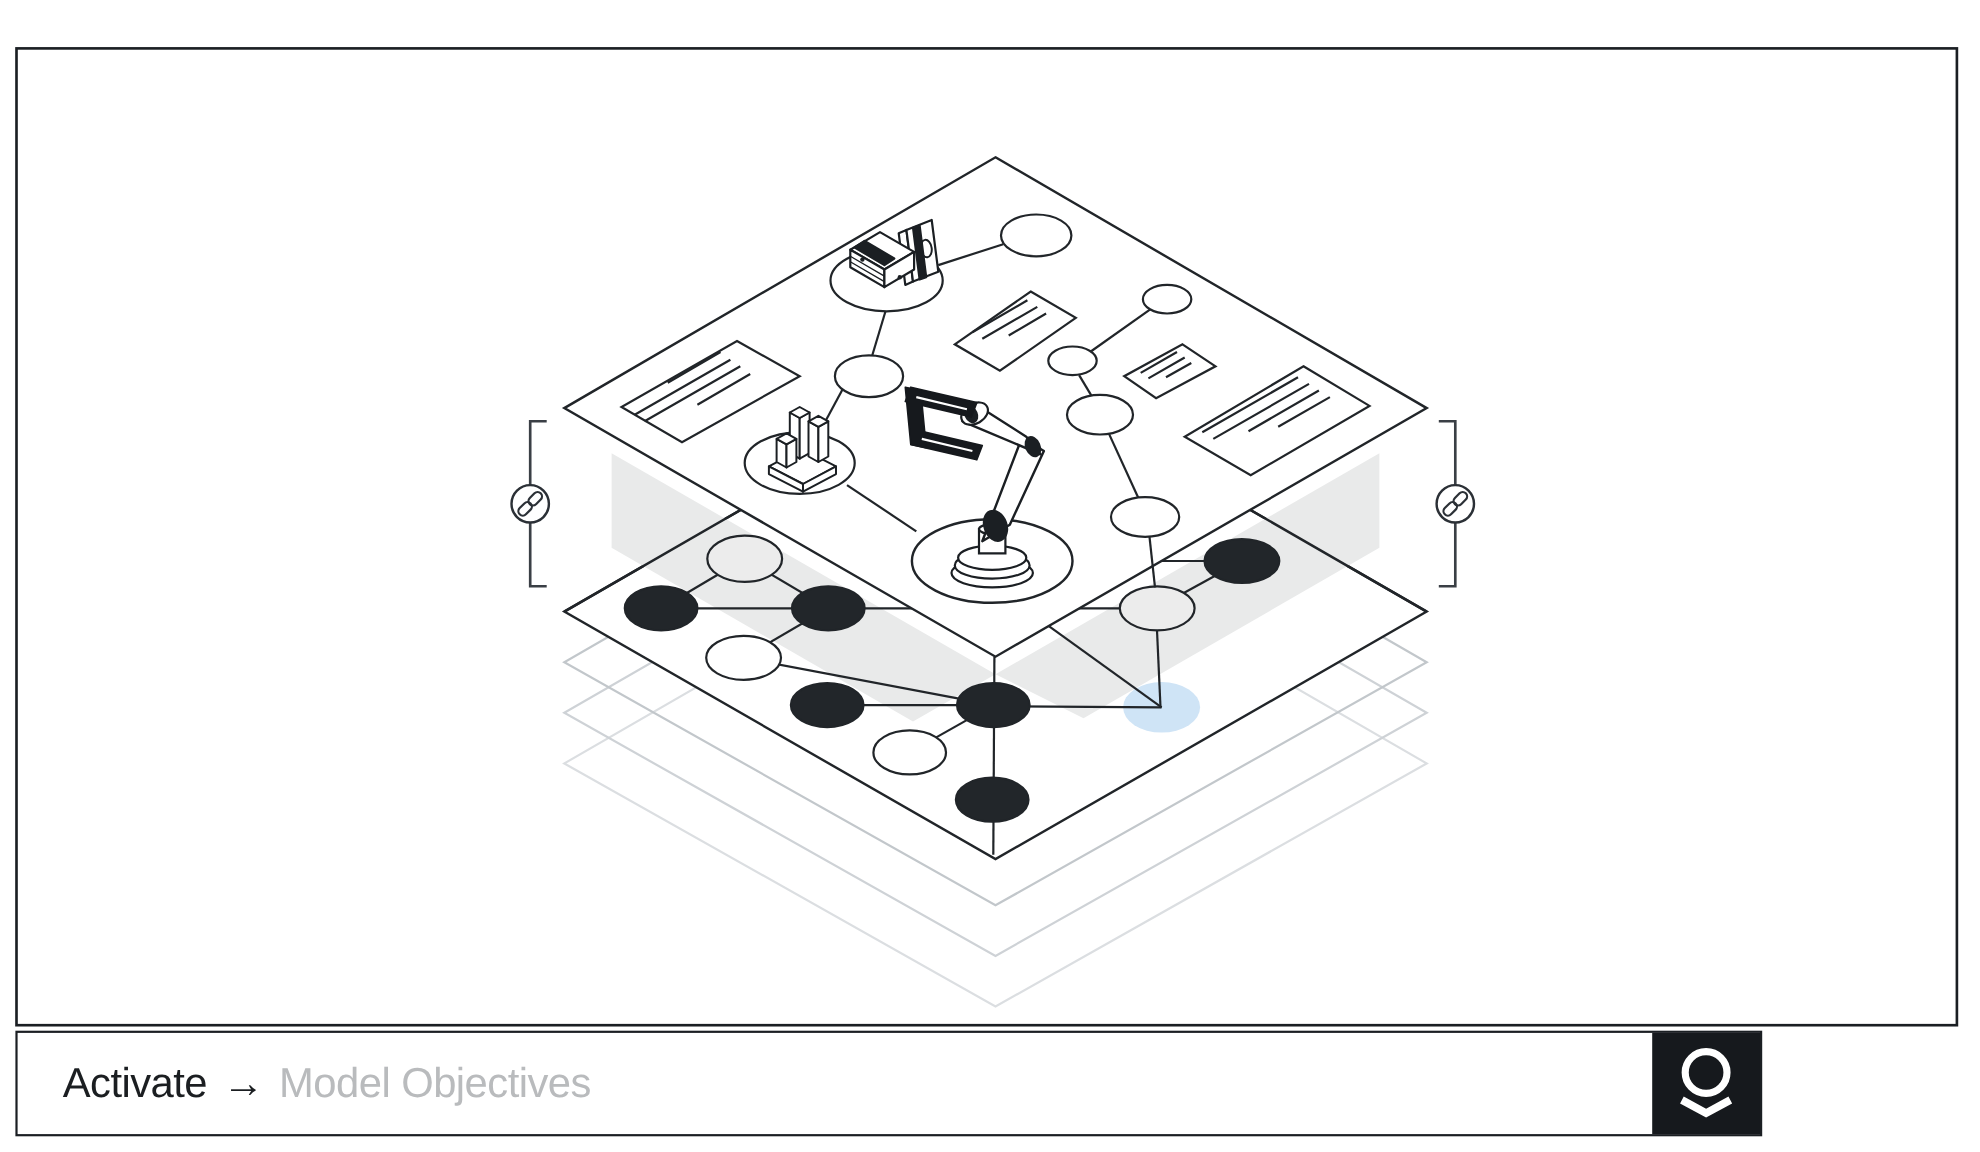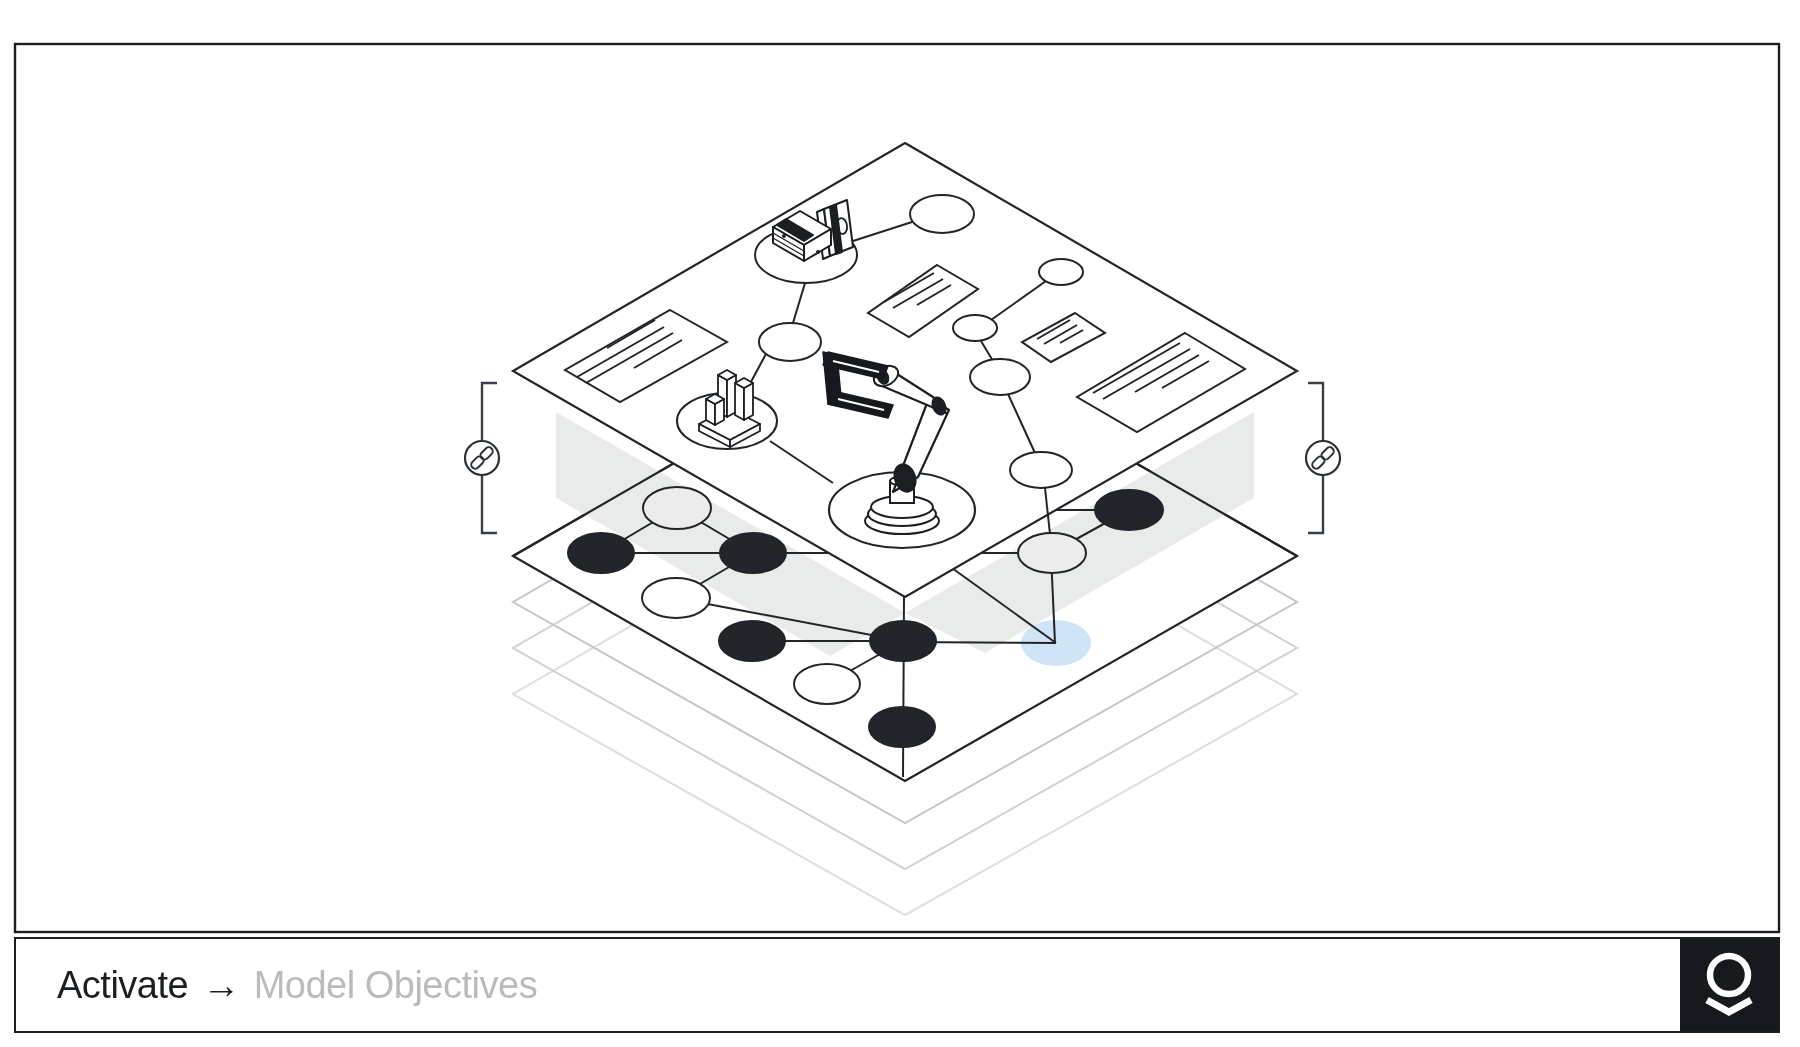--- a/index.html
+++ b/index.html
@@ -1,19 +1,19 @@
 <!DOCTYPE html>
 <html><head>
 <meta charset="utf-8">
 <style>
   html,body{margin:0;padding:0;background:#fff;}
   .page{position:relative;width:1800px;height:1047px;background:#fff;overflow:hidden;
         font-family:"Liberation Sans",sans-serif;}
   .illustration-svg{position:absolute;left:0;top:0;width:1800px;height:1047px;display:block;}
-  .footer{position:absolute;left:14px;top:937px;width:1766px;height:96px;box-sizing:border-box;
+  .footer{position:absolute;left:14px;top:937px;width:1588px;height:96px;box-sizing:border-box;
           border:2px solid #1b1f23;background:#fff;display:flex;align-items:center;
           justify-content:space-between;}
   .caption{margin-left:41px;font-size:38px;letter-spacing:-0.5px;color:#1b1e21;white-space:nowrap;}
   .caption .arrow{margin:0 14px;color:#1b1e21;}
   .caption .muted{color:#b9bbbd;}
   .logo-tile{width:98px;height:100%;background:#16191d;display:flex;align-items:center;
              justify-content:center;flex:0 0 auto;cursor:pointer;}
 </style>
 </head>
 <body>

